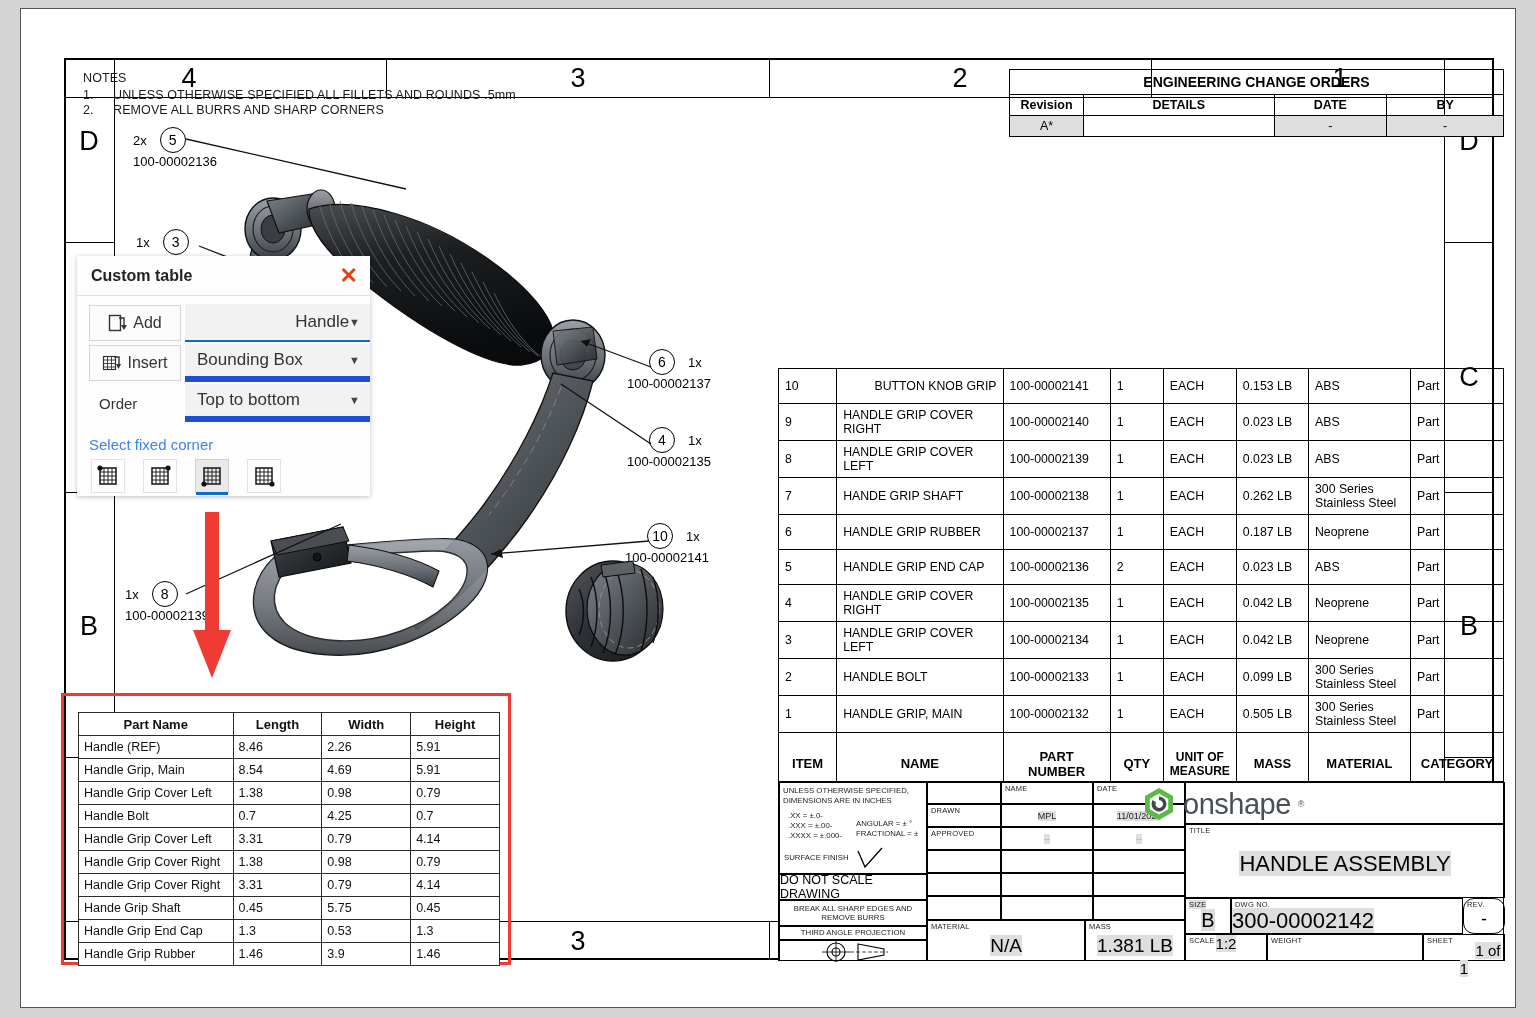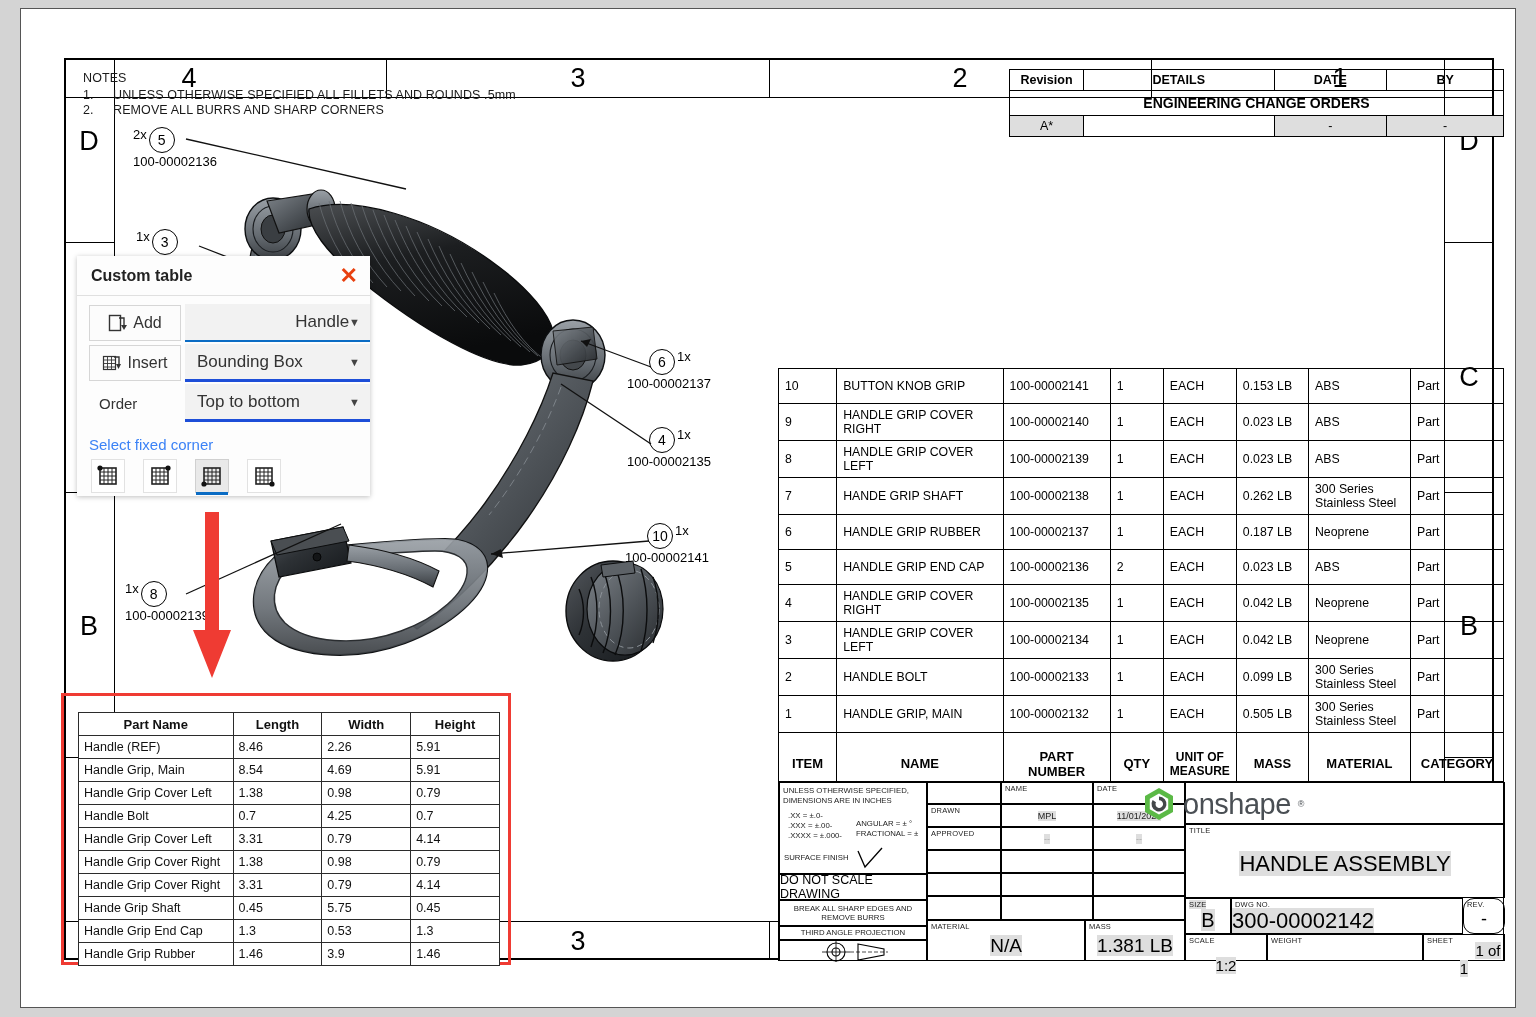--- a/index.html
+++ b/index.html
@@ -35,21 +35,21 @@
     text-align:center;
   }
   
   #notes { position:absolute; left:62px; top:62px; font-size:12.5px; line-height:15.5px; color:#1a1a1a; letter-spacing:.1px;}
   #notes .hdr { margin-bottom:1px; }
   #notes .row { display:flex; }
   #notes .num { width:30px; }
 
   
   .balloon-grp { position:absolute; font-size:13px; color:#000; }
-  .balloon-top { display:flex; gap:2px; }
+  .balloon-top { display:flex; align-items:center; gap:13px; }
   .bcircle {
     width:26px; height:26px; border:1.4px solid #000; border-radius:50%;
     display:flex; align-items:center; justify-content:center;
     font-size:14px; background:transparent;
   }
   .bpn { font-size:13px; margin-top:1px; }
 
   
   #eco { position:absolute; left:988px; top:60px; width:495px;
          border-collapse:collapse; font-size:12.5px; }
@@ -57,21 +57,21 @@
   #eco .title { font-weight:bold; font-size:14px; padding:4px; }
   #eco .hdrc { font-weight:bold; }
   #eco .gray { background:#dedede; }
 
   
   #bom { position:absolute; left:757px; top:359px; width:726px;
          border-collapse:collapse; font-size:12.3px; }
   #bom td { border:1.3px solid #000; padding:4px 6px; vertical-align:middle; color:#000; }
   #bom tr { height:35px; }
   #bom .c-item { width:60px; }
-  #bom .c-name { width:180px; }
+  #bom .c-name { width:180px;text-align:right; }
   #bom .c-pn   { width:112px; }
   #bom .c-qty  { width:55px; }
   #bom .c-uom  { width:60px; }
   #bom .c-mass { width:75px; }
   #bom .c-mat  { width:105px; }
   #bom .c-cat  { width:94px; }
   #bom .hdr td { font-weight:bold; text-align:center; font-size:13px; height:62px; }
 
   
   #tb { position:absolute; left:757px; top:772px; width:726px; height:180px;
@@ -100,21 +100,21 @@
   #dlg-close { color:#e8400f; font-size:22px; font-weight:bold; cursor:pointer; line-height:1; }
   .dlg-row { display:flex; align-items:center; padding:0 0 0 12px; }
   .btn {
     width:92px; height:36px; border:1px solid #d6d6d6; background:#fcfcfc;
     display:flex; align-items:center; justify-content:center; gap:6px;
     font-size:16px; color:#333; cursor:pointer;
   }
   .combo {
     flex:1; height:38px; background:#f2f2f2; display:flex; align-items:center;
     justify-content:space-between; padding:0 10px 0 12px; font-size:17px; color:#333;
-    margin-left:4px; border-bottom:3px solid #1d4ed8;
+    margin-left:4px; border-bottom:6px solid #1d4ed8;
   }
   .combo.active { border-bottom:2.5px solid #0b6cc4;justify-content:flex-end; }
   .caret { font-size:11px; color:#444; }
   .order-lbl { font-size:15px; color:#333; width:92px; padding-left:10px; }
   #fixed-lbl { padding:14px 0 6px 12px; font-size:15px; color:#3b82f6; }
   #corner-row { display:flex; gap:18px; padding-left:14px; }
   .corner-btn { width:34px; height:34px; border:1px solid #e2e2e2; background:#fff;
                 display:flex; align-items:center; justify-content:center; cursor:pointer; position:relative;}
   .corner-btn.sel { background:#e9e9e9; border-color:#d0d0d0; }
   .corner-btn.sel:after { content:""; position:absolute; left:0; right:0; bottom:-3px; height:3px; background:#0b6cc4; }
@@ -343,28 +343,28 @@
     <div class="balloon-top">
       <span>1x</span>
       <span class="bcircle">8</span>
     </div>
     <div class="bpn">100-00002139</div>
   </div>
 
   <table id="eco">
     <tbody>
         <tr>
+          <td class="title" colspan="4">ENGINEERING CHANGE ORDERS</td>
+        </tr>
+    <tr>
       <td class="hdrc" style="width:74px;">Revision</td>
       <td class="hdrc" style="width:191px;">DETAILS</td>
       <td class="hdrc" style="width:113px;">DATE</td>
       <td class="hdrc" style="width:117px;">BY</td>
     </tr>
-    <tr>
-          <td class="title" colspan="4">ENGINEERING CHANGE ORDERS</td>
-        </tr>
     <tr>
       <td class="gray">A*</td>
       <td></td>
       <td class="gray">-</td>
       <td class="gray">-</td>
     </tr>
   </tbody>
     </table>
 
   <table id="bom">
@@ -591,21 +591,21 @@
       <span class="tb-lbl">DWG NO.</span>
       <div style="padding-top:9px;"><span class="hl" style="font-size:22px;">300-00002142</span></div>
     </div>
     <div class="tbcell" style="left:684px; top:116px; width:42px; height:36px;border-radius:11px;">
       <span class="tb-lbl">REV.</span>
       <div style="text-align:center; padding-top:10px;"><span style="font-size:18px;">-</span></div>
     </div>
 
     <div class="tbcell" style="left:406px; top:152px; width:82px; height:27px;">
       <span class="tb-lbl">SCALE</span>
-      <div style="text-align:center; padding-top:22px;"><span class="hl" style="font-size:15px;">1:2</span></div>
+      <div style="text-align:center; padding-top:0;"><span class="hl" style="font-size:15px;">1:2</span></div>
     </div>
     <div class="tbcell" style="left:488px; top:152px; width:156px; height:27px;">
       <span class="tb-lbl">WEIGHT</span>
       <div style="text-align:center; padding-top:7px;"><span style="font-size:15px;"></span></div>
     </div>
     <div class="tbcell" style="left:644px; top:152px; width:82px; height:27px;">
       <span class="tb-lbl">SHEET</span>
       <div style="text-align:center; padding-top:7px;"><span class="hl" style="font-size:15px;margin-left:48px;">1 of 1</span></div>
     </div>
   </div>

